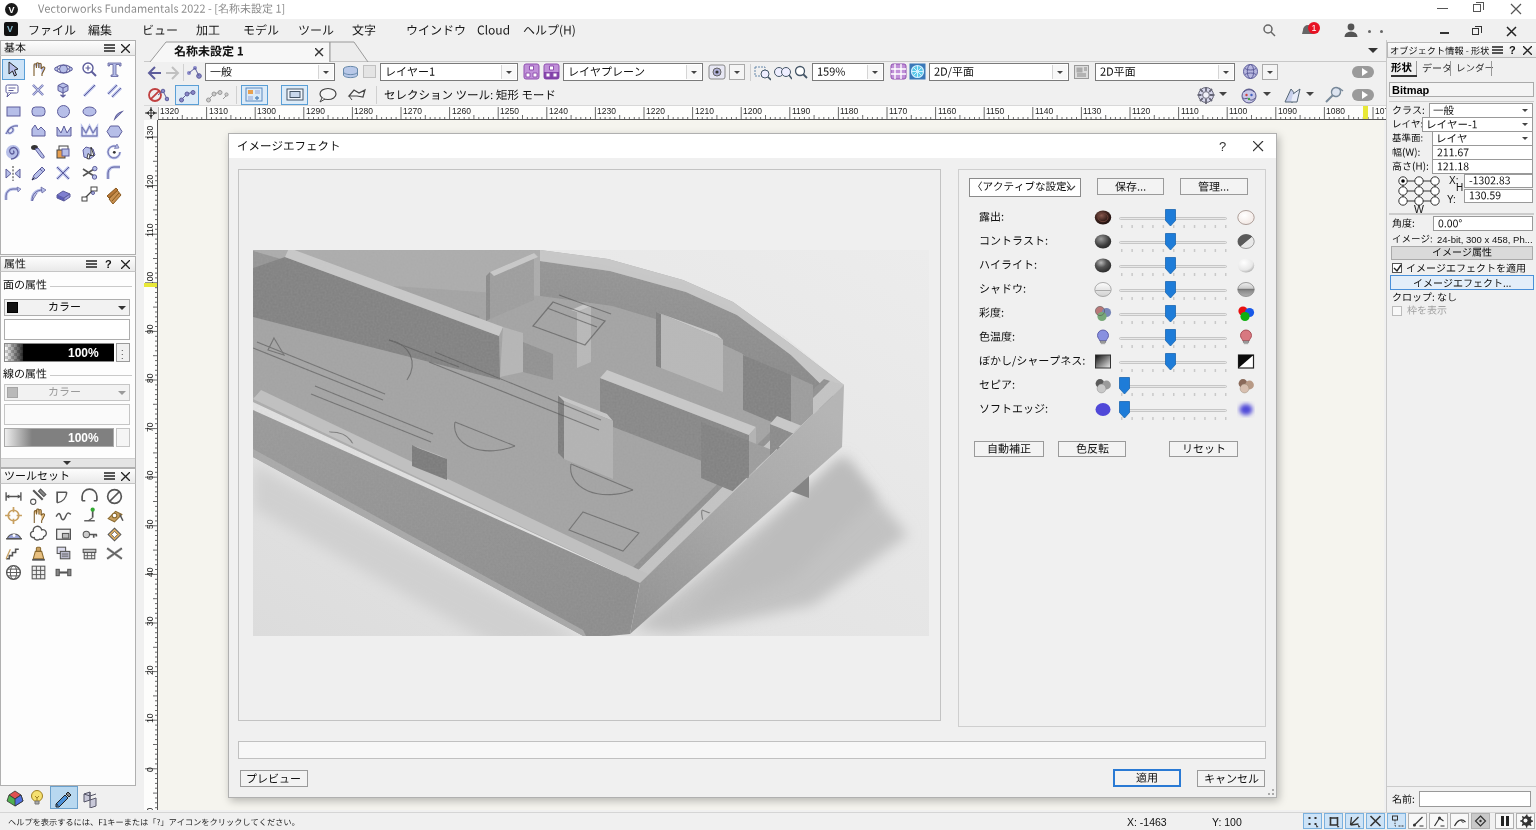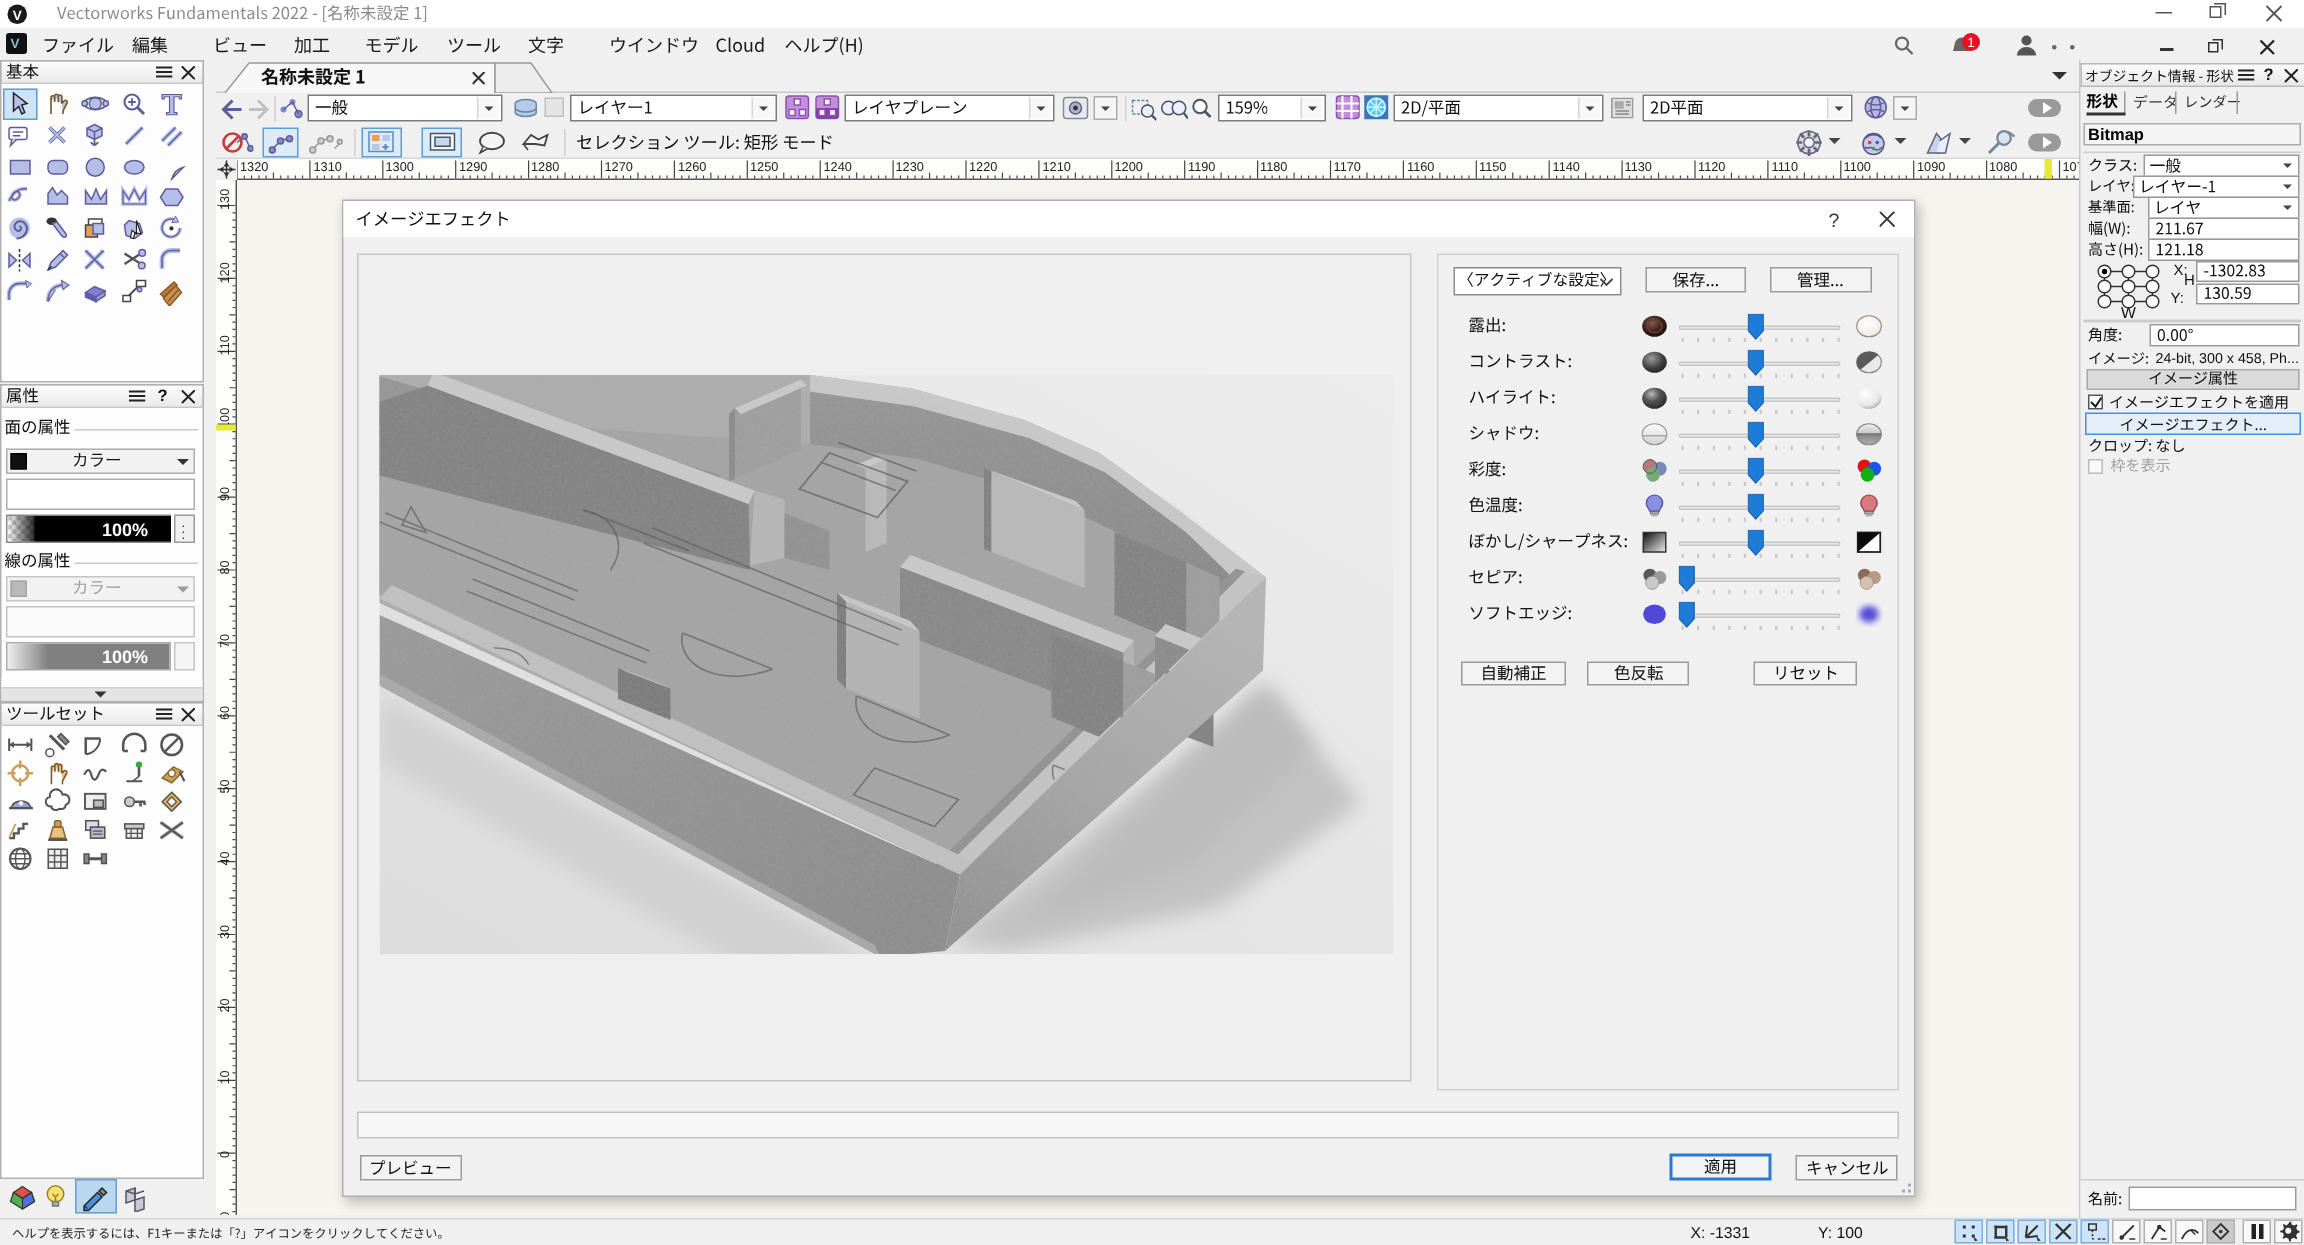--- a/index.html
+++ b/index.html
@@ -943,21 +943,21 @@
   </svg><svg class="t" style="left:1392px;top:292px" width="43" height="12">
     <path d="M5.4 1.0L4.4 0.7C4.4 1.0 4.2 1.4 4.1 1.5C3.7 2.4 2.7 3.9 1 4.9L1.7 5.4C2.8 4.7 3.6 3.8 4.2 3.0L7.6 3.0C7.4 3.9 6.8 5.2 6 6.1C5.1 7.1 3.8 8.1 2 8.6L2.7 9.2C4.6 8.6 5.8 7.6 6.7 6.5C7.6 5.4 8.2 4.1 8.5 3.1C8.5 2.9 8.6 2.7 8.7 2.6L8.1 2.1C7.9 2.2 7.7 2.2 7.4 2.2L4.7 2.2L4.9 1.8C5 1.6 5.2 1.3 5.4 1.0ZM11.5 2.0C11.5 2.2 11.5 2.5 11.5 2.7C11.5 3.1 11.5 7.2 11.5 7.7C11.5 8.0 11.5 8.7 11.4 8.9L12.3 8.9L12.3 8.3L17.8 8.3L17.7 8.9L18.6 8.9C18.6 8.8 18.6 8.0 18.6 7.7C18.6 7.3 18.6 3.2 18.6 2.7C18.6 2.5 18.6 2.2 18.6 2.0C18.3 2.0 17.9 2.0 17.7 2.0C17.2 2.0 12.9 2.0 12.3 2.0C12.1 2.0 11.8 2.0 11.5 2.0ZM12.3 7.5L12.3 2.8L17.8 2.8L17.8 7.5ZM24.8 3.0L24.1 3.3C24.3 3.7 24.8 5.0 24.9 5.5L25.6 5.2C25.5 4.8 25 3.4 24.8 3.0ZM28.4 3.6L27.6 3.3C27.4 4.6 26.9 5.9 26.2 6.8C25.4 7.8 24.1 8.5 23 8.9L23.6 9.6C24.7 9.1 26 8.4 26.9 7.2C27.6 6.3 28 5.2 28.3 4.1C28.3 4.0 28.4 3.8 28.4 3.6ZM22.5 3.5L21.8 3.8C22 4.2 22.5 5.6 22.7 6.1L23.4 5.8C23.2 5.3 22.7 4.0 22.5 3.5ZM38 1.6C38 1.3 38.4 1.0 38.7 1.0C39.1 1.0 39.4 1.3 39.4 1.6C39.4 2.0 39.1 2.3 38.7 2.3C38.4 2.3 38 2.0 38 1.6ZM37.6 1.6C37.6 1.7 37.6 1.8 37.6 1.9L37.3 2.0C36.9 2.0 32.9 2.0 32.3 2.0C32 2.0 31.6 1.9 31.3 1.9L31.3 2.8C31.6 2.8 31.9 2.7 32.3 2.7C32.9 2.7 36.8 2.7 37.4 2.7C37.3 3.7 36.8 5.1 36.1 6.0C35.3 7.1 34.1 7.9 32.2 8.4L32.9 9.2C34.7 8.6 35.9 7.7 36.8 6.5C37.6 5.5 38.1 3.8 38.3 2.8L38.3 2.7C38.5 2.7 38.6 2.7 38.7 2.7C39.3 2.7 39.8 2.2 39.8 1.6C39.8 1.0 39.3 0.5 38.7 0.5C38.1 0.5 37.6 1.0 37.6 1.6ZM41.4 4.9C41.8 4.9 42 4.6 42 4.2C42 3.8 41.8 3.5 41.4 3.5C41 3.5 40.7 3.8 40.7 4.2C40.7 4.6 41 4.9 41.4 4.9ZM41.4 8.9C41.8 8.9 42 8.7 42 8.2C42 7.8 41.8 7.5 41.4 7.5C41 7.5 40.7 7.8 40.7 8.2C40.7 8.7 41 8.9 41.4 8.9Z" fill="#111"></path>
   </svg><svg class="t" style="left:1437px;top:292px" width="20" height="12">
     <path d="M8.9 4.2L9.3 3.6C8.8 3.2 7.7 2.6 7 2.2L6.6 2.8C7.2 3.1 8.3 3.8 8.9 4.2ZM6.2 7.2L6.2 7.6C6.2 8.2 6 8.6 5.1 8.6C4.3 8.6 4 8.3 4 7.8C4 7.3 4.5 7.0 5.2 7.0C5.5 7.0 5.9 7.1 6.2 7.2ZM6.9 4.0L6.1 4.0C6.1 4.7 6.2 5.7 6.2 6.5C5.9 6.4 5.6 6.4 5.2 6.4C4.1 6.4 3.2 7.0 3.2 7.9C3.2 8.9 4.1 9.3 5.2 9.3C6.5 9.3 7 8.7 7 7.9L7 7.4C7.6 7.8 8.2 8.2 8.6 8.6L9 7.9C8.5 7.5 7.8 7.0 6.9 6.7L6.9 5.0C6.9 4.7 6.9 4.4 6.9 4.0ZM4.5 0.9L3.6 0.8C3.6 1.3 3.5 2.0 3.3 2.5C2.9 2.5 2.6 2.6 2.2 2.6C1.8 2.6 1.3 2.5 1 2.5L1 3.2C1.4 3.3 1.8 3.3 2.2 3.3C2.5 3.3 2.8 3.3 3.1 3.2C2.6 4.4 1.8 6.0 0.9 7.0L1.7 7.4C2.5 6.3 3.4 4.6 3.9 3.2C4.5 3.1 5.2 2.9 5.7 2.8L5.7 2.0C5.2 2.2 4.6 2.3 4.1 2.4C4.3 1.8 4.4 1.2 4.5 0.9ZM13.4 1.0L12.4 1.0C12.4 1.3 12.5 1.7 12.5 2.0C12.5 3.1 12.4 5.6 12.4 7.1C12.4 8.7 13.4 9.3 14.8 9.3C17 9.3 18.3 8.1 19 7.1L18.4 6.4C17.7 7.5 16.7 8.5 14.8 8.5C13.9 8.5 13.2 8.1 13.2 7.0C13.2 5.5 13.3 3.2 13.3 2.0C13.3 1.7 13.3 1.3 13.4 1.0Z" fill="#111"></path>
   </svg><div class="a" style="left:1392px;top:306px;width:10px;height:10px;background:#f8f8f8;border:1px solid #bbb"></div><svg class="t" style="left:1407px;top:305px" width="40" height="12">
     <path d="M6.3 4.6L6.3 6.2L3.8 6.2L3.8 6.9L6.3 6.9L6.3 9.6L7.1 9.6L7.1 6.9L9.6 6.9L9.6 6.2L7.1 6.2L7.1 4.6ZM5.9 0.4C5.9 0.9 5.9 1.3 5.8 1.7L4.3 1.7L4.3 2.3L5.7 2.3C5.5 3.3 5 4.1 3.9 4.5C4 4.6 4.2 4.9 4.3 5.0C5.6 4.5 6.2 3.6 6.4 2.3L7.6 2.3L7.6 3.8C7.6 4.4 7.7 4.5 7.8 4.7C7.9 4.8 8.2 4.8 8.3 4.8C8.4 4.8 8.7 4.8 8.8 4.8C9 4.8 9.2 4.8 9.3 4.7C9.4 4.7 9.5 4.6 9.6 4.4C9.6 4.2 9.6 3.8 9.7 3.4C9.5 3.3 9.3 3.2 9.1 3.1C9.1 3.5 9.1 3.8 9.1 4.0C9.1 4.1 9 4.2 9 4.2C9 4.2 8.9 4.2 8.8 4.2C8.7 4.2 8.6 4.2 8.5 4.2C8.4 4.2 8.4 4.2 8.3 4.2C8.3 4.2 8.3 4.0 8.3 3.8L8.3 1.7L6.5 1.7C6.6 1.3 6.6 0.9 6.6 0.4ZM2 0.4L2 2.5L0.5 2.5L0.5 3.3L1.9 3.3C1.6 4.6 0.9 6.2 0.3 7.1C0.4 7.2 0.6 7.5 0.7 7.7C1.2 7.1 1.7 6.0 2 4.8L2 9.6L2.7 9.6L2.7 4.9C3.1 5.3 3.4 5.8 3.6 6.1L4 5.5C3.9 5.3 3 4.3 2.7 4.0L2.7 3.3L4 3.3L4 2.5L2.7 2.5L2.7 0.4ZM18.8 4.4L18.5 3.6C18.2 3.8 18 3.9 17.7 4.0C17.1 4.3 16.5 4.5 15.9 4.8C15.7 4.3 15.2 3.9 14.5 3.9C14.1 3.9 13.5 4.1 13.1 4.3C13.5 3.9 13.8 3.3 14 2.8C15.1 2.7 16.4 2.6 17.4 2.5L17.4 1.7C16.4 1.9 15.3 2.0 14.3 2.1C14.5 1.6 14.5 1.2 14.6 0.9L13.8 0.8C13.8 1.2 13.7 1.6 13.5 2.1L12.9 2.1C12.4 2.1 11.7 2.0 11.2 2.0L11.2 2.7C11.7 2.8 12.4 2.8 12.8 2.8L13.3 2.8C12.9 3.6 12.2 4.6 10.9 5.8L11.6 6.3C12 5.9 12.2 5.6 12.5 5.3C13 4.9 13.6 4.6 14.3 4.6C14.7 4.6 15.1 4.8 15.2 5.2C14 5.8 12.8 6.5 12.8 7.7C12.8 8.9 14 9.2 15.4 9.2C16.3 9.2 17.4 9.2 18.1 9.1L18.1 8.3C17.3 8.4 16.2 8.5 15.4 8.5C14.4 8.5 13.6 8.4 13.6 7.6C13.6 7.0 14.3 6.4 15.2 5.9C15.2 6.5 15.2 7.1 15.2 7.5L15.9 7.5L15.9 5.6C16.7 5.2 17.4 4.9 17.9 4.7C18.2 4.6 18.6 4.5 18.8 4.4ZM21.4 8.9L21.6 9.6C22.8 9.3 24.6 8.9 26.1 8.5L26.1 7.8L23.6 8.4L23.6 6.1C24.1 5.8 24.6 5.4 25.1 4.9C25.8 7.2 27.1 8.8 29.2 9.6C29.3 9.4 29.5 9.1 29.7 8.9C28.6 8.6 27.6 8.0 27 7.1C27.6 6.8 28.5 6.2 29.1 5.7L28.5 5.2C28 5.7 27.2 6.2 26.6 6.7C26.2 6.1 26 5.5 25.8 4.9L29.4 4.9L29.4 4.2L25.4 4.2L25.4 3.3L28.6 3.3L28.6 2.7L25.4 2.7L25.4 1.9L29 1.9L29 1.2L25.4 1.2L25.4 0.4L24.6 0.4L24.6 1.2L21 1.2L21 1.9L24.6 1.9L24.6 2.7L21.4 2.7L21.4 3.3L24.6 3.3L24.6 4.2L20.6 4.2L20.6 4.9L24.1 4.9C23.1 5.7 21.6 6.5 20.3 6.8C20.4 7.0 20.7 7.3 20.8 7.5C21.4 7.2 22.1 6.9 22.8 6.6L22.8 8.6ZM32.3 5.3C31.9 6.4 31.2 7.5 30.4 8.2C30.5 8.3 30.9 8.6 31 8.7C31.8 7.9 32.6 6.7 33.1 5.5ZM36.8 5.6C37.6 6.6 38.3 7.9 38.6 8.7L39.3 8.4C39 7.5 38.3 6.2 37.5 5.3ZM31.5 1.1L31.5 1.9L38.5 1.9L38.5 1.1ZM30.6 3.6L30.6 4.3L34.6 4.3L34.6 8.6C34.6 8.8 34.5 8.8 34.4 8.8C34.2 8.8 33.5 8.8 32.8 8.8C33 9.0 33.1 9.4 33.1 9.6C34 9.6 34.6 9.6 34.9 9.5C35.3 9.3 35.4 9.1 35.4 8.6L35.4 4.3L39.4 4.3L39.4 3.6Z" fill="#a0a0a0"></path>
   </svg><div class="a" style="left:1387px;top:786px;width:149px;height:26px;background:#f0f0f0;border-top:1px solid #ccc"></div><svg class="t" style="left:1392px;top:794px" width="23" height="12">
     <path d="M3.8 0.4C3.2 1.5 2 2.7 0.4 3.6C0.6 3.8 0.8 4.0 0.9 4.2C1.4 3.9 1.8 3.6 2.2 3.3C2.9 3.8 3.6 4.4 4.1 5.0C2.9 5.8 1.6 6.5 0.3 6.9C0.5 7.0 0.7 7.3 0.8 7.6C1.6 7.3 2.4 6.9 3.2 6.4L3.2 9.6L4 9.6L4 9.2L8.1 9.2L8.1 9.6L8.9 9.6L8.9 5.3L4.8 5.3C5.9 4.4 6.9 3.1 7.5 1.6L7 1.4L6.9 1.4L4 1.4C4.2 1.1 4.4 0.8 4.6 0.5ZM8.1 8.5L4 8.5L4 6.0L8.1 6.0ZM3.5 2.1L6.5 2.1C6 3.0 5.4 3.7 4.7 4.4C4.2 3.9 3.5 3.3 2.8 2.8C3 2.6 3.3 2.3 3.5 2.1ZM16 3.7L16 7.8L16.7 7.8L16.7 3.7ZM18.1 3.4L18.1 8.7C18.1 8.8 18 8.9 17.9 8.9C17.7 8.9 17.1 8.9 16.5 8.8C16.6 9.0 16.8 9.4 16.8 9.6C17.6 9.6 18.1 9.6 18.4 9.4C18.7 9.3 18.8 9.1 18.8 8.7L18.8 3.4ZM17.2 0.4C17 0.8 16.6 1.5 16.3 2.0L13.3 2.0L13.8 1.8C13.6 1.4 13.2 0.8 12.8 0.4L12.1 0.6C12.4 1.1 12.8 1.6 13 2.0L10.5 2.0L10.5 2.7L19.5 2.7L19.5 2.0L17.1 2.0C17.4 1.6 17.8 1.1 18 0.6ZM14.1 5.8L14.1 6.8L11.9 6.8L11.9 5.8ZM14.1 5.2L11.9 5.2L11.9 4.2L14.1 4.2ZM11.2 3.6L11.2 9.6L11.9 9.6L11.9 7.4L14.1 7.4L14.1 8.7C14.1 8.9 14.1 8.9 13.9 8.9C13.8 8.9 13.3 8.9 12.8 8.9C12.9 9.1 13 9.4 13.1 9.6C13.7 9.6 14.2 9.6 14.5 9.4C14.7 9.3 14.8 9.1 14.8 8.7L14.8 3.6ZM21.4 4.9C21.8 4.9 22.1 4.6 22.1 4.2C22.1 3.8 21.8 3.5 21.4 3.5C21 3.5 20.7 3.8 20.7 4.2C20.7 4.6 21 4.9 21.4 4.9ZM21.4 8.9C21.8 8.9 22.1 8.7 22.1 8.2C22.1 7.8 21.8 7.5 21.4 7.5C21 7.5 20.7 7.8 20.7 8.2C20.7 8.7 21 8.9 21.4 8.9Z" fill="#111"></path>
   </svg><div class="a" style="left:1419px;top:791px;width:112px;height:16px;background:#fff;border:1px solid #999"></div><div class="a" style="left:0;top:812px;width:1536px;height:18px;background:#f0f0f0;border-top:1px solid #d5d5d5"></div><svg class="t" style="left:8px;top:818px" width="292" height="10">
     <path d="M0.5 4.9L1.1 5.5C1.2 5.4 1.4 5.1 1.6 4.9C2 4.4 2.6 3.5 3 3.1C3.3 2.7 3.5 2.7 3.8 3.0C4.1 3.3 4.9 4.2 5.4 4.7C5.9 5.3 6.6 6.1 7.2 6.8L7.8 6.2C7.1 5.6 6.3 4.7 5.8 4.1C5.3 3.6 4.6 2.8 4.1 2.4C3.5 1.8 3.1 1.9 2.7 2.4C2.2 3.1 1.5 4.0 1.1 4.4C0.9 4.6 0.7 4.7 0.5 4.9ZM12.5 7.0L12.9 7.4C13 7.4 13.1 7.3 13.2 7.2C14.2 6.7 15.3 5.9 16 4.9L15.6 4.4C15 5.3 14 6.1 13.2 6.4C13.2 6.1 13.2 2.2 13.2 1.7C13.2 1.4 13.3 1.1 13.3 1.1L12.5 1.1C12.5 1.1 12.5 1.4 12.5 1.7C12.5 2.2 12.5 6.2 12.5 6.6C12.5 6.7 12.5 6.9 12.5 7.0ZM8.7 7.0L9.4 7.4C10 6.8 10.6 6.0 10.8 5.2C11 4.3 11.1 2.6 11.1 1.7C11.1 1.4 11.1 1.2 11.1 1.1L10.4 1.1C10.4 1.3 10.4 1.4 10.4 1.7C10.4 2.6 10.4 4.2 10.2 5.0C9.9 5.8 9.4 6.5 8.7 7.0ZM23 1.3C23 1.0 23.2 0.8 23.5 0.8C23.8 0.8 24.1 1.0 24.1 1.3C24.1 1.6 23.8 1.9 23.5 1.9C23.2 1.9 23 1.6 23 1.3ZM22.6 1.3C22.6 1.4 22.6 1.5 22.7 1.6L22.4 1.6C22 1.6 18.8 1.6 18.3 1.6C18 1.6 17.7 1.6 17.5 1.5L17.5 2.3C17.7 2.3 18 2.2 18.3 2.2C18.8 2.2 22 2.2 22.5 2.2C22.4 3.0 22 4.2 21.4 4.9C20.7 5.8 19.8 6.5 18.2 6.9L18.8 7.5C20.3 7.0 21.2 6.3 22 5.3C22.6 4.5 23 3.1 23.2 2.3L23.2 2.2C23.3 2.2 23.4 2.2 23.5 2.2C24.1 2.2 24.5 1.8 24.5 1.3C24.5 0.8 24.1 0.4 23.5 0.4C23 0.4 22.6 0.8 22.6 1.3ZM31.8 3.6L31.6 3.0C31.3 3.1 31.1 3.2 30.9 3.3C30.5 3.5 30 3.7 29.4 4.0C29.3 3.5 28.8 3.2 28.3 3.2C28 3.2 27.5 3.3 27.2 3.5C27.4 3.2 27.7 2.7 27.9 2.3C28.8 2.2 29.8 2.2 30.6 2.0L30.6 1.4C29.9 1.6 29 1.6 28.1 1.7C28.3 1.3 28.3 1.0 28.4 0.7L27.7 0.7C27.7 1.0 27.6 1.3 27.5 1.7L27 1.7C26.6 1.7 26 1.7 25.6 1.6L25.6 2.2C26 2.3 26.6 2.3 26.9 2.3L27.3 2.3C27 2.9 26.4 3.8 25.4 4.8L25.9 5.2C26.2 4.9 26.4 4.6 26.7 4.3C27.1 4.0 27.6 3.7 28.1 3.7C28.5 3.7 28.8 3.9 28.8 4.3C27.9 4.8 26.9 5.4 26.9 6.3C26.9 7.3 27.8 7.6 29 7.6C29.7 7.6 30.6 7.5 31.3 7.4L31.3 6.8C30.6 6.9 29.7 7.0 29 7.0C28.2 7.0 27.6 6.9 27.6 6.2C27.6 5.7 28.1 5.3 28.9 4.9C28.9 5.3 28.8 5.8 28.8 6.1L29.5 6.1L29.4 4.6C30.1 4.3 30.6 4.0 31.1 3.9C31.3 3.8 31.6 3.7 31.8 3.6ZM33.9 7.3L34.1 7.9C35.1 7.6 36.5 7.3 37.8 6.9L37.8 6.4L35.7 6.9L35.7 5.0C36.2 4.7 36.6 4.4 36.9 4.1C37.5 5.9 38.6 7.2 40.3 7.8C40.4 7.7 40.6 7.4 40.7 7.3C39.8 7.0 39.1 6.5 38.5 5.9C39.1 5.5 39.7 5.1 40.3 4.7L39.8 4.3C39.4 4.7 38.7 5.1 38.2 5.5C37.9 5.0 37.7 4.5 37.5 4.0L40.5 4.0L40.5 3.5L37.2 3.5L37.2 2.7L39.9 2.7L39.9 2.2L37.2 2.2L37.2 1.5L40.2 1.5L40.2 1.0L37.2 1.0L37.2 0.3L36.6 0.3L36.6 1.0L33.6 1.0L33.6 1.5L36.6 1.5L36.6 2.2L34 2.2L34 2.7L36.6 2.7L36.6 3.5L33.3 3.5L33.3 4.0L36.2 4.0C35.4 4.7 34.1 5.3 33 5.6C33.2 5.7 33.3 6.0 33.4 6.1C34 5.9 34.5 5.7 35.1 5.4L35.1 7.0ZM42.9 4.3C42.6 5.3 42 6.2 41.3 6.8C41.4 6.8 41.7 7.0 41.9 7.1C42.5 6.5 43.1 5.5 43.6 4.5ZM46.6 4.6C47.2 5.4 47.8 6.4 48 7.1L48.7 6.9C48.4 6.2 47.8 5.1 47.2 4.4ZM42.2 0.9L42.2 1.5L48 1.5L48 0.9ZM41.5 2.9L41.5 3.5L44.8 3.5L44.8 7.1C44.8 7.2 44.7 7.2 44.6 7.2C44.4 7.2 43.9 7.2 43.3 7.2C43.4 7.4 43.5 7.7 43.6 7.9C44.3 7.9 44.8 7.9 45.1 7.8C45.3 7.7 45.4 7.5 45.4 7.1L45.4 3.5L48.7 3.5L48.7 2.9ZM53.9 4.2C53.9 4.9 53.6 5.3 53.1 5.3C52.7 5.3 52.3 5.0 52.3 4.5C52.3 4.0 52.7 3.6 53.1 3.6C53.5 3.6 53.7 3.8 53.9 4.2ZM50 1.9L50 2.5C51 2.4 52.4 2.4 53.7 2.4L53.7 3.2C53.5 3.1 53.3 3.1 53.1 3.1C52.3 3.1 51.7 3.7 51.7 4.5C51.7 5.4 52.3 5.9 53 5.9C53.3 5.9 53.5 5.8 53.7 5.7C53.4 6.4 52.7 6.9 51.6 7.1L52.1 7.7C54 7.1 54.6 5.9 54.6 4.7C54.6 4.3 54.5 4.0 54.3 3.7L54.3 2.3L54.4 2.3C55.6 2.3 56.4 2.4 56.8 2.4L56.8 1.8C56.4 1.8 55.4 1.8 54.4 1.8L54.3 1.8L54.3 1.2C54.3 1.1 54.3 0.8 54.3 0.7L53.6 0.7C53.6 0.8 53.6 1.0 53.6 1.2L53.7 1.8C52.4 1.8 50.9 1.8 50 1.9ZM62.2 6.9C62 7.0 61.7 7.0 61.5 7.0C60.9 7.0 60.4 6.7 60.4 6.4C60.4 6.1 60.7 5.8 61.1 5.8C61.7 5.8 62.1 6.3 62.2 6.9ZM59.4 1.2L59.4 1.9C59.5 1.8 59.7 1.8 59.9 1.8C60.4 1.8 62 1.7 62.4 1.7C62 2.1 61 2.9 60.5 3.3C60 3.7 59 4.6 58.3 5.1L58.8 5.6C59.8 4.6 60.6 4.0 61.9 4.0C63 4.0 63.8 4.6 63.8 5.4C63.8 6.1 63.4 6.5 62.7 6.8C62.6 6.0 62.1 5.3 61.1 5.3C60.3 5.3 59.8 5.8 59.8 6.4C59.8 7.1 60.5 7.6 61.6 7.6C63.3 7.6 64.4 6.7 64.4 5.4C64.4 4.3 63.4 3.5 62.1 3.5C61.7 3.5 61.3 3.5 60.9 3.6C61.6 3.1 62.7 2.2 63.1 1.8C63.3 1.7 63.4 1.6 63.6 1.5L63.2 1.0C63.1 1.1 63 1.1 62.7 1.1C62.3 1.1 60.4 1.2 59.9 1.2C59.8 1.2 59.5 1.2 59.4 1.2ZM69.3 1.7L69.3 2.3C70.2 2.4 71.8 2.4 72.7 2.3L72.7 1.7C71.9 1.8 70.2 1.8 69.3 1.7ZM69.7 5.0L69.1 5.0C69 5.4 68.9 5.6 68.9 5.9C68.9 6.7 69.5 7.2 70.9 7.2C71.8 7.2 72.5 7.1 73 7.0L73 6.3C72.3 6.4 71.7 6.5 70.9 6.5C69.8 6.5 69.5 6.1 69.5 5.8C69.5 5.6 69.6 5.3 69.7 5.0ZM67.8 1.0L67 1.0C67 1.2 67 1.4 67 1.6C66.9 2.2 66.6 3.6 66.6 4.9C66.6 6.0 66.8 6.9 66.9 7.5L67.5 7.4C67.5 7.4 67.5 7.2 67.5 7.2C67.5 7.1 67.5 6.9 67.5 6.8C67.6 6.4 67.9 5.5 68.1 5.0L67.8 4.7C67.6 5.0 67.4 5.5 67.3 5.9C67.2 5.5 67.2 5.1 67.2 4.7C67.2 3.8 67.5 2.4 67.6 1.6C67.7 1.5 67.7 1.2 67.8 1.0ZM75.9 1.0L75.2 0.9C75.2 1.1 75.1 1.3 75.1 1.5C75 2.2 74.7 3.7 74.7 4.9C74.7 6.0 74.9 6.9 75.1 7.5L75.6 7.5C75.6 7.4 75.6 7.3 75.6 7.2C75.6 7.1 75.6 6.9 75.6 6.8C75.7 6.4 76 5.6 76.2 5.0L75.9 4.7C75.8 5.1 75.6 5.6 75.4 6.0C75.4 5.6 75.3 5.2 75.3 4.8C75.3 3.9 75.6 2.3 75.8 1.5C75.8 1.4 75.8 1.1 75.9 1.0ZM79.3 5.7L79.4 6.0C79.4 6.5 79.1 6.9 78.5 6.9C77.9 6.9 77.5 6.7 77.5 6.2C77.5 5.8 77.9 5.6 78.5 5.6C78.8 5.6 79.1 5.6 79.3 5.7ZM79.9 0.9L79.2 0.9C79.2 1.0 79.2 1.3 79.2 1.4L79.2 2.4L78.5 2.4C78 2.4 77.5 2.4 77.1 2.4L77.1 3.0C77.6 3.0 78 3.0 78.4 3.0L79.2 3.0C79.2 3.7 79.3 4.5 79.3 5.1C79.1 5.1 78.8 5.1 78.6 5.1C77.5 5.1 76.9 5.6 76.9 6.3C76.9 7.0 77.5 7.5 78.6 7.5C79.7 7.5 80 6.8 80 6.1L80 6.0C80.4 6.2 80.8 6.5 81.2 6.9L81.6 6.4C81.2 6.0 80.6 5.6 80 5.3C79.9 4.6 79.9 3.8 79.9 3.0C80.4 3.0 80.8 2.9 81.3 2.8L81.3 2.2C80.9 2.3 80.4 2.3 79.9 2.4C79.9 2.0 79.9 1.6 79.9 1.4C79.9 1.2 79.9 1.1 79.9 0.9ZM84.2 7.7L84.8 7.2C84.3 6.6 83.5 5.9 83 5.4L82.4 5.8C83 6.3 83.7 7.0 84.2 7.7ZM91 7.2L91.8 7.2L91.8 4.5L94.1 4.5L94.1 3.9L91.8 3.9L91.8 1.8L94.5 1.8L94.5 1.2L91 1.2ZM95.4 7.2L98.7 7.2L98.7 6.6L97.5 6.6L97.5 1.2L97 1.2C96.6 1.4 96.3 1.5 95.7 1.6L95.7 2.1L96.8 2.1L96.8 6.6L95.4 6.6ZM100.2 5.0L100.3 5.7C100.5 5.6 100.7 5.6 101 5.5C101.4 5.5 102.3 5.3 103.2 5.2L103.5 6.8C103.6 7.1 103.6 7.3 103.7 7.6L104.4 7.4C104.3 7.2 104.3 6.9 104.2 6.7L103.9 5.1L105.9 4.7C106.2 4.7 106.5 4.6 106.6 4.6L106.5 3.9C106.3 4.0 106.1 4.0 105.8 4.1L103.8 4.4L103.4 2.8L105.3 2.5C105.6 2.5 105.8 2.4 105.9 2.4L105.8 1.7C105.7 1.8 105.5 1.8 105.2 1.9C104.9 1.9 104.1 2.0 103.3 2.2L103.1 1.3C103.1 1.1 103.1 0.9 103.1 0.7L102.3 0.9C102.4 1.0 102.5 1.2 102.5 1.4L102.7 2.3C101.9 2.4 101.2 2.5 100.9 2.5C100.6 2.6 100.4 2.6 100.2 2.6L100.3 3.3C100.6 3.3 100.8 3.2 101 3.2L102.8 2.9L103.1 4.6C102.2 4.7 101.3 4.8 100.9 4.9C100.7 4.9 100.3 5.0 100.2 5.0ZM108.3 3.7L108.3 4.5C108.6 4.4 109 4.4 109.5 4.4C110.1 4.4 113.3 4.4 114 4.4C114.3 4.4 114.7 4.5 114.8 4.5L114.8 3.7C114.7 3.7 114.4 3.7 113.9 3.7C113.3 3.7 110.1 3.7 109.5 3.7C109 3.7 108.6 3.7 108.3 3.7ZM119.8 5.8L119.8 6.3C119.8 6.9 119.4 7.0 118.9 7.0C118.1 7.0 117.8 6.7 117.8 6.4C117.8 6.0 118.2 5.7 119 5.7C119.3 5.7 119.5 5.7 119.8 5.8ZM117.2 3.3L117.2 4.0C117.8 4.0 118.7 4.1 119.3 4.1L119.7 4.1L119.8 5.2C119.5 5.1 119.3 5.1 119.1 5.1C117.9 5.1 117.2 5.6 117.2 6.4C117.2 7.2 117.8 7.6 119 7.6C120.1 7.6 120.4 7.0 120.4 6.4L120.4 5.9C121.2 6.2 121.9 6.7 122.4 7.2L122.8 6.6C122.3 6.2 121.5 5.6 120.4 5.3L120.3 4.1C121.1 4.0 121.8 4.0 122.6 3.9L122.6 3.2C121.9 3.4 121.1 3.4 120.3 3.5L120.3 3.4L120.3 2.3C121.1 2.3 121.9 2.2 122.5 2.1L122.5 1.5C121.8 1.6 121.1 1.7 120.3 1.8L120.3 1.3C120.3 1.0 120.4 0.9 120.4 0.7L119.7 0.7C119.7 0.8 119.7 1.1 119.7 1.2L119.7 1.8L119.3 1.8C118.8 1.8 117.8 1.7 117.2 1.6L117.2 2.2C117.8 2.3 118.8 2.3 119.3 2.3L119.7 2.3L119.7 3.4L119.7 3.5L119.3 3.5C118.7 3.5 117.8 3.4 117.2 3.3ZM128.3 3.3L128.3 3.9C128.8 3.8 129.3 3.8 129.8 3.8C130.3 3.8 130.8 3.8 131.2 3.9L131.2 3.3C130.8 3.2 130.3 3.2 129.8 3.2C129.3 3.2 128.7 3.2 128.3 3.3ZM128.5 5.3L127.8 5.2C127.8 5.5 127.7 5.8 127.7 6.2C127.7 7.0 128.4 7.4 129.7 7.4C130.3 7.4 130.9 7.3 131.3 7.3L131.3 6.6C130.8 6.7 130.3 6.8 129.7 6.8C128.6 6.8 128.3 6.4 128.3 6.0C128.3 5.8 128.4 5.5 128.5 5.3ZM125.7 2.1C125.4 2.1 125.1 2.1 124.7 2.1L124.7 2.7C125 2.7 125.3 2.7 125.7 2.7C125.9 2.7 126.2 2.7 126.4 2.7C126.4 3.0 126.3 3.3 126.2 3.6C125.9 4.8 125.3 6.4 124.8 7.3L125.6 7.5C126 6.6 126.6 4.9 126.8 3.8C126.9 3.4 127 3.0 127.1 2.7C127.7 2.6 128.3 2.5 128.8 2.4L128.8 1.7C128.3 1.9 127.8 2.0 127.2 2.0L127.4 1.4C127.4 1.3 127.5 0.9 127.5 0.8L126.7 0.7C126.7 0.9 126.7 1.1 126.7 1.4C126.7 1.5 126.6 1.8 126.6 2.1C126.3 2.1 126 2.1 125.7 2.1ZM134.2 1.0L133.4 0.9C133.4 1.1 133.4 1.3 133.4 1.5C133.3 2.2 133 3.7 133 4.9C133 6.0 133.2 6.9 133.3 7.5L133.9 7.5C133.9 7.4 133.9 7.3 133.9 7.2C133.9 7.1 133.9 6.9 133.9 6.8C134 6.4 134.3 5.6 134.5 5.0L134.2 4.7C134 5.1 133.8 5.6 133.7 6.0C133.6 5.6 133.6 5.2 133.6 4.8C133.6 3.9 133.9 2.3 134 1.5C134.1 1.4 134.1 1.1 134.2 1.0ZM137.6 5.7L137.6 6.0C137.6 6.5 137.4 6.9 136.7 6.9C136.1 6.9 135.7 6.7 135.7 6.2C135.7 5.8 136.2 5.6 136.8 5.6C137.1 5.6 137.4 5.6 137.6 5.7ZM138.2 0.9L137.5 0.9C137.5 1.0 137.5 1.3 137.5 1.4L137.5 2.4L136.7 2.4C136.3 2.4 135.8 2.4 135.3 2.4L135.3 3.0C135.8 3.0 136.3 3.0 136.7 3.0L137.5 3.0C137.5 3.7 137.6 4.5 137.6 5.1C137.4 5.1 137.1 5.1 136.8 5.1C135.8 5.1 135.1 5.6 135.1 6.3C135.1 7.0 135.8 7.5 136.8 7.5C138 7.5 138.3 6.8 138.3 6.1L138.3 6.0C138.7 6.2 139.1 6.5 139.5 6.9L139.9 6.4C139.4 6.0 138.9 5.6 138.2 5.3C138.2 4.6 138.2 3.8 138.1 3.0C138.6 3.0 139.1 2.9 139.6 2.8L139.6 2.2C139.1 2.3 138.6 2.3 138.1 2.4C138.2 2.0 138.2 1.6 138.2 1.4C138.2 1.2 138.2 1.1 138.2 0.9ZM145.6 0.3L145.6 5.6L146.2 5.6L146.2 0.8L148.2 0.8L148.2 0.3ZM149.9 5.4L150.6 5.4C150.5 4.1 151.9 3.6 151.9 2.4C151.9 1.5 151.3 1.0 150.4 1.0C149.7 1.0 149.2 1.3 148.8 1.7L149.3 2.1C149.5 1.8 149.9 1.6 150.3 1.6C150.9 1.6 151.2 2.0 151.2 2.5C151.2 3.5 149.7 4.0 149.9 5.4ZM150.3 7.3C150.6 7.3 150.8 7.1 150.8 6.8C150.8 6.4 150.6 6.2 150.3 6.2C150 6.2 149.8 6.4 149.8 6.8C149.8 7.1 150 7.3 150.3 7.3ZM155.2 7.9L155.2 2.6L154.6 2.6L154.6 7.4L152.6 7.4L152.6 7.9ZM168.2 1.7L167.8 1.3C167.7 1.3 167.4 1.3 167.2 1.3C166.7 1.3 162.9 1.3 162.5 1.3C162.2 1.3 161.9 1.3 161.6 1.3L161.6 2.0C161.9 2.0 162.2 2.0 162.5 2.0C162.9 2.0 166.6 2.0 167.2 2.0C166.9 2.5 166.1 3.4 165.4 3.8L165.9 4.2C166.9 3.6 167.6 2.5 168 2.0C168 1.9 168.1 1.8 168.2 1.7ZM164.9 2.8L164.2 2.8C164.2 3.0 164.2 3.1 164.2 3.3C164.2 4.7 164 5.9 162.8 6.7C162.5 6.8 162.3 7.0 162 7.0L162.6 7.5C164.7 6.5 164.9 5.0 164.9 2.8ZM169.5 4.3L169.8 4.9C170.9 4.5 172.1 4.1 172.9 3.6L172.9 6.6C172.9 6.9 172.9 7.3 172.9 7.5L173.7 7.5C173.6 7.3 173.6 6.9 173.6 6.6L173.6 3.1C174.5 2.6 175.2 2.0 175.8 1.3L175.3 0.8C174.7 1.5 173.9 2.2 173.1 2.7C172.1 3.3 170.9 3.9 169.5 4.3ZM178.3 6.1L178.3 6.9C178.5 6.8 178.9 6.8 179.2 6.8L183.2 6.8L183.2 7.3L183.9 7.3C183.9 7.2 183.9 6.8 183.9 6.5L183.9 2.3C183.9 2.1 183.9 1.8 183.9 1.6C183.8 1.6 183.5 1.6 183.3 1.6L179.3 1.6C179 1.6 178.6 1.6 178.4 1.6L178.4 2.3C178.6 2.3 179 2.3 179.3 2.3L183.2 2.3L183.2 6.2L179.2 6.2C178.8 6.2 178.5 6.1 178.3 6.1ZM187 1.2L186.6 1.7C187.2 2.1 188.2 3.0 188.6 3.4L189.1 2.9C188.7 2.4 187.6 1.6 187 1.2ZM186.3 6.7L186.8 7.4C188.1 7.1 189.2 6.6 190 6.1C191.2 5.3 192.2 4.2 192.7 3.2L192.3 2.5C191.9 3.5 190.9 4.7 189.6 5.5C188.8 6.0 187.8 6.5 186.3 6.7ZM200.6 3.6L200.3 3.0C200.1 3.1 199.9 3.2 199.7 3.3C199.2 3.5 198.7 3.7 198.2 4.0C198 3.5 197.6 3.2 197.1 3.2C196.7 3.2 196.2 3.3 195.9 3.5C196.2 3.2 196.5 2.7 196.7 2.3C197.6 2.2 198.6 2.2 199.4 2.0L199.4 1.4C198.6 1.6 197.7 1.6 196.9 1.7C197 1.3 197.1 1.0 197.1 0.7L196.5 0.7C196.4 1.0 196.4 1.3 196.3 1.7L195.7 1.7C195.3 1.7 194.8 1.7 194.3 1.6L194.3 2.2C194.8 2.3 195.3 2.3 195.7 2.3L196 2.3C195.7 2.9 195.2 3.8 194.1 4.8L194.7 5.2C195 4.9 195.2 4.6 195.4 4.3C195.8 4.0 196.3 3.7 196.9 3.7C197.2 3.7 197.5 3.9 197.6 4.3C196.6 4.8 195.7 5.4 195.7 6.3C195.7 7.3 196.6 7.6 197.8 7.6C198.5 7.6 199.4 7.5 200 7.4L200 6.8C199.3 6.9 198.4 7.0 197.8 7.0C197 7.0 196.3 6.9 196.3 6.2C196.3 5.7 196.9 5.3 197.6 4.9C197.6 5.3 197.6 5.8 197.6 6.1L198.2 6.1L198.2 4.6C198.8 4.3 199.4 4.0 199.9 3.9C200.1 3.8 200.4 3.7 200.6 3.6ZM206 0.8L205.2 0.6C205.2 0.8 205 1.1 205 1.2C204.6 2.0 203.8 3.2 202.4 4.0L202.9 4.4C203.8 3.8 204.5 3.1 205 2.4L207.8 2.4C207.6 3.2 207.1 4.2 206.5 5.0C205.7 5.9 204.7 6.6 203.2 7.0L203.8 7.6C205.3 7.0 206.3 6.3 207.1 5.3C207.8 4.5 208.3 3.4 208.5 2.5C208.6 2.4 208.6 2.2 208.7 2.1L208.2 1.8C208 1.8 207.9 1.8 207.6 1.8L205.4 1.8L205.6 1.5C205.7 1.3 205.8 1.1 206 0.8ZM216.1 1.0L215.4 1.0C215.4 1.2 215.4 1.4 215.4 1.7C215.4 2.0 215.4 2.7 215.4 3.0C215.4 4.6 215.3 5.2 214.7 5.9C214.2 6.5 213.5 6.8 212.8 7.0L213.3 7.6C213.9 7.3 214.7 7.0 215.2 6.4C215.8 5.6 216.1 5.0 216.1 3.0C216.1 2.7 216.1 2.0 216.1 1.7C216.1 1.4 216.1 1.2 216.1 1.0ZM212.3 1.1L211.6 1.1C211.6 1.2 211.6 1.5 211.6 1.6C211.6 1.9 211.6 4.0 211.6 4.4C211.6 4.6 211.6 4.9 211.6 5.0L212.3 5.0C212.3 4.9 212.3 4.6 212.3 4.4C212.3 4.0 212.3 1.9 212.3 1.6C212.3 1.5 212.3 1.2 212.3 1.1ZM221.9 2.5L221.3 2.7C221.5 3.1 221.9 4.1 222 4.5L222.6 4.3C222.5 3.9 222.1 2.8 221.9 2.5ZM224.9 3.0L224.2 2.7C224.1 3.8 223.6 4.8 223.1 5.5C222.4 6.4 221.3 7.0 220.4 7.3L220.9 7.8C221.9 7.5 222.9 6.8 223.6 5.9C224.2 5.1 224.5 4.3 224.8 3.4C224.8 3.3 224.8 3.1 224.9 3.0ZM220 2.9L219.4 3.1C219.6 3.4 220 4.6 220.1 5.0L220.8 4.8C220.6 4.3 220.2 3.3 220 2.9ZM230.6 0.8L229.8 0.6C229.8 0.8 229.6 1.1 229.6 1.2C229.2 2.0 228.4 3.2 227 4.0L227.5 4.4C228.4 3.8 229.1 3.1 229.6 2.4L232.4 2.4C232.2 3.2 231.7 4.2 231.1 5.0C230.3 5.9 229.3 6.6 227.8 7.0L228.4 7.6C229.9 7.0 230.9 6.3 231.7 5.3C232.4 4.5 232.9 3.4 233.1 2.5C233.2 2.4 233.2 2.2 233.3 2.1L232.8 1.8C232.6 1.8 232.5 1.8 232.2 1.8L230 1.8L230.2 1.5C230.3 1.3 230.4 1.1 230.6 0.8ZM237.2 0.8L236.3 0.8C236.4 1.1 236.4 1.4 236.4 1.7C236.4 2.5 236.3 4.6 236.3 5.8C236.3 7.1 237.1 7.6 238.3 7.6C240.1 7.6 241.2 6.6 241.7 5.8L241.3 5.3C240.7 6.1 239.8 7.0 238.3 7.0C237.5 7.0 237 6.6 237 5.7C237 4.5 237 2.6 237.1 1.7C237.1 1.4 237.1 1.1 237.2 0.8ZM243.3 1.8L243.3 2.5C244.2 2.3 246.3 2.1 247.2 2.0C246.4 2.5 245.7 3.5 245.7 4.8C245.7 6.6 247.4 7.4 248.9 7.5L249.1 6.8C247.8 6.7 246.3 6.2 246.3 4.6C246.3 3.7 247 2.4 248.2 2.0C248.6 1.9 249.3 1.9 249.8 1.9L249.8 1.2C249.2 1.3 248.5 1.3 247.6 1.4C246.1 1.5 244.5 1.7 244 1.7C243.8 1.7 243.6 1.8 243.3 1.8ZM256.5 1.2L255.9 0.6C255.8 0.8 255.6 1.0 255.5 1.2C254.9 1.7 253.7 2.7 253 3.2C252.3 3.9 252.2 4.2 253 4.9C253.7 5.5 255 6.6 255.6 7.2C255.8 7.3 256 7.6 256.1 7.7L256.7 7.2C255.8 6.3 254.4 5.2 253.7 4.6C253.1 4.1 253.1 4.0 253.6 3.6C254.2 3.1 255.4 2.1 256 1.6C256.1 1.5 256.4 1.3 256.5 1.2ZM263.1 3.4L263.1 4.0C263.6 3.9 264.1 3.9 264.6 3.9C265.1 3.9 265.6 3.9 266 4.0L266 3.4C265.6 3.3 265.1 3.3 264.6 3.3C264.1 3.3 263.6 3.3 263.1 3.4ZM263.3 5.4L262.7 5.3C262.6 5.7 262.6 6.0 262.6 6.3C262.6 7.1 263.3 7.5 264.6 7.5C265.2 7.5 265.7 7.4 266.1 7.4L266.2 6.7C265.7 6.8 265.1 6.9 264.6 6.9C263.4 6.9 263.2 6.5 263.2 6.1C263.2 5.9 263.2 5.6 263.3 5.4ZM265.2 1.1L264.7 1.3C264.9 1.6 265.2 2.1 265.4 2.5L265.8 2.3C265.7 1.9 265.4 1.4 265.2 1.1ZM266.1 0.8L265.6 1.0C265.9 1.3 266.1 1.8 266.3 2.1L266.8 1.9C266.6 1.6 266.3 1.1 266.1 0.8ZM260.5 2.2C260.2 2.2 259.9 2.2 259.5 2.2L259.6 2.8C259.9 2.8 260.2 2.9 260.5 2.9C260.8 2.9 261 2.9 261.3 2.8C261.2 3.1 261.1 3.4 261.1 3.7C260.8 4.9 260.2 6.5 259.7 7.4L260.4 7.6C260.8 6.7 261.4 5.0 261.7 3.9C261.8 3.5 261.9 3.1 261.9 2.8C262.5 2.7 263.1 2.6 263.7 2.5L263.7 1.9C263.2 2.0 262.6 2.1 262.1 2.1L262.2 1.5C262.2 1.4 262.3 1.1 262.4 0.9L261.6 0.8C261.6 1.0 261.6 1.3 261.5 1.5C261.5 1.7 261.5 1.9 261.4 2.2C261.1 2.2 260.8 2.2 260.5 2.2ZM269.7 4.7L269.1 4.5C268.9 5.0 268.7 5.4 268.7 5.9C268.7 7.0 269.7 7.6 271.2 7.6C272.1 7.6 272.8 7.5 273.3 7.4L273.4 6.7C272.8 6.9 272.1 6.9 271.3 6.9C270.1 6.9 269.3 6.6 269.3 5.8C269.3 5.4 269.5 5.1 269.7 4.7ZM268.5 2.0L268.5 2.7C269.8 2.8 270.9 2.8 271.9 2.7C272.2 3.4 272.6 4.1 272.9 4.6C272.6 4.6 272 4.5 271.6 4.5L271.5 5.0C272.1 5.1 273.1 5.1 273.5 5.2L273.8 4.8C273.7 4.6 273.6 4.5 273.5 4.3C273.2 3.9 272.8 3.3 272.5 2.6C273.1 2.6 273.7 2.5 274.2 2.3L274.2 1.7C273.6 1.9 272.9 2.0 272.3 2.1C272.2 1.6 272 1.1 272 0.7L271.3 0.8C271.3 1.0 271.4 1.2 271.5 1.4L271.7 2.1C270.8 2.2 269.7 2.2 268.5 2.0ZM277.2 1.5L276.4 1.5C276.4 1.7 276.5 2.0 276.5 2.2C276.5 2.7 276.5 3.7 276.5 4.4C276.8 6.5 277.5 7.3 278.3 7.3C278.8 7.3 279.3 6.8 279.8 5.4L279.3 4.8C279.1 5.7 278.7 6.5 278.3 6.5C277.7 6.5 277.3 5.6 277.2 4.2C277.1 3.6 277.1 2.8 277.1 2.3C277.1 2.1 277.2 1.7 277.2 1.5ZM281.5 1.7L280.8 1.9C281.6 2.9 282.1 4.6 282.3 6.1L282.9 5.8C282.8 4.4 282.2 2.7 281.5 1.7ZM285.2 5.2C284.5 5.2 283.9 5.8 283.9 6.5C283.9 7.2 284.5 7.7 285.2 7.7C285.9 7.7 286.4 7.2 286.4 6.5C286.4 5.8 285.9 5.2 285.2 5.2ZM285.2 7.3C284.7 7.3 284.3 6.9 284.3 6.5C284.3 6.0 284.7 5.6 285.2 5.6C285.6 5.6 286 6.0 286 6.5C286 6.9 285.6 7.3 285.2 7.3Z" fill="#222"></path>
-  </svg><div class="a" style="left:1127px;top:816px;font-size:10.5px;color:#111">X: -1331</div><div class="a" style="left:1212px;top:816px;font-size:10.5px;color:#111">Y: 100</div><div class="a" style="left:1303px;top:813px;width:19px;height:16px;background:#cde3f7;border:1px solid #7ab0de"></div><svg class="a" style="left:1305px;top:814px" width="15" height="14" viewBox="0 0 14 14">
+  </svg><div class="a" style="left:1127px;top:816px;font-size:10.5px;color:#111">X: -1463</div><div class="a" style="left:1212px;top:816px;font-size:10.5px;color:#111">Y: 100</div><div class="a" style="left:1303px;top:813px;width:19px;height:16px;background:#cde3f7;border:1px solid #7ab0de"></div><svg class="a" style="left:1305px;top:814px" width="15" height="14" viewBox="0 0 14 14">
     <g fill="#333">
       <rect x="3" y="3" width="2" height="2"></rect>
       <rect x="9" y="3" width="2" height="2"></rect>
       <rect x="3" y="9" width="2" height="2"></rect>
       <rect x="9" y="9" width="2" height="2"></rect>
       <path d="M10 10l3 3-2 .5z"></path>
     </g>
   </svg><div class="a" style="left:1324px;top:813px;width:19px;height:16px;background:#cde3f7;border:1px solid #7ab0de"></div><svg class="a" style="left:1326px;top:814px" width="15" height="14" viewBox="0 0 14 14">
     <path d="M3 4h8M4 3v8M11 3v8M3 11h8" stroke="#333" stroke-width="1.6" fill="none"></path>
     <path d="M10 10l3 3-2 .5z" fill="#333"></path>

